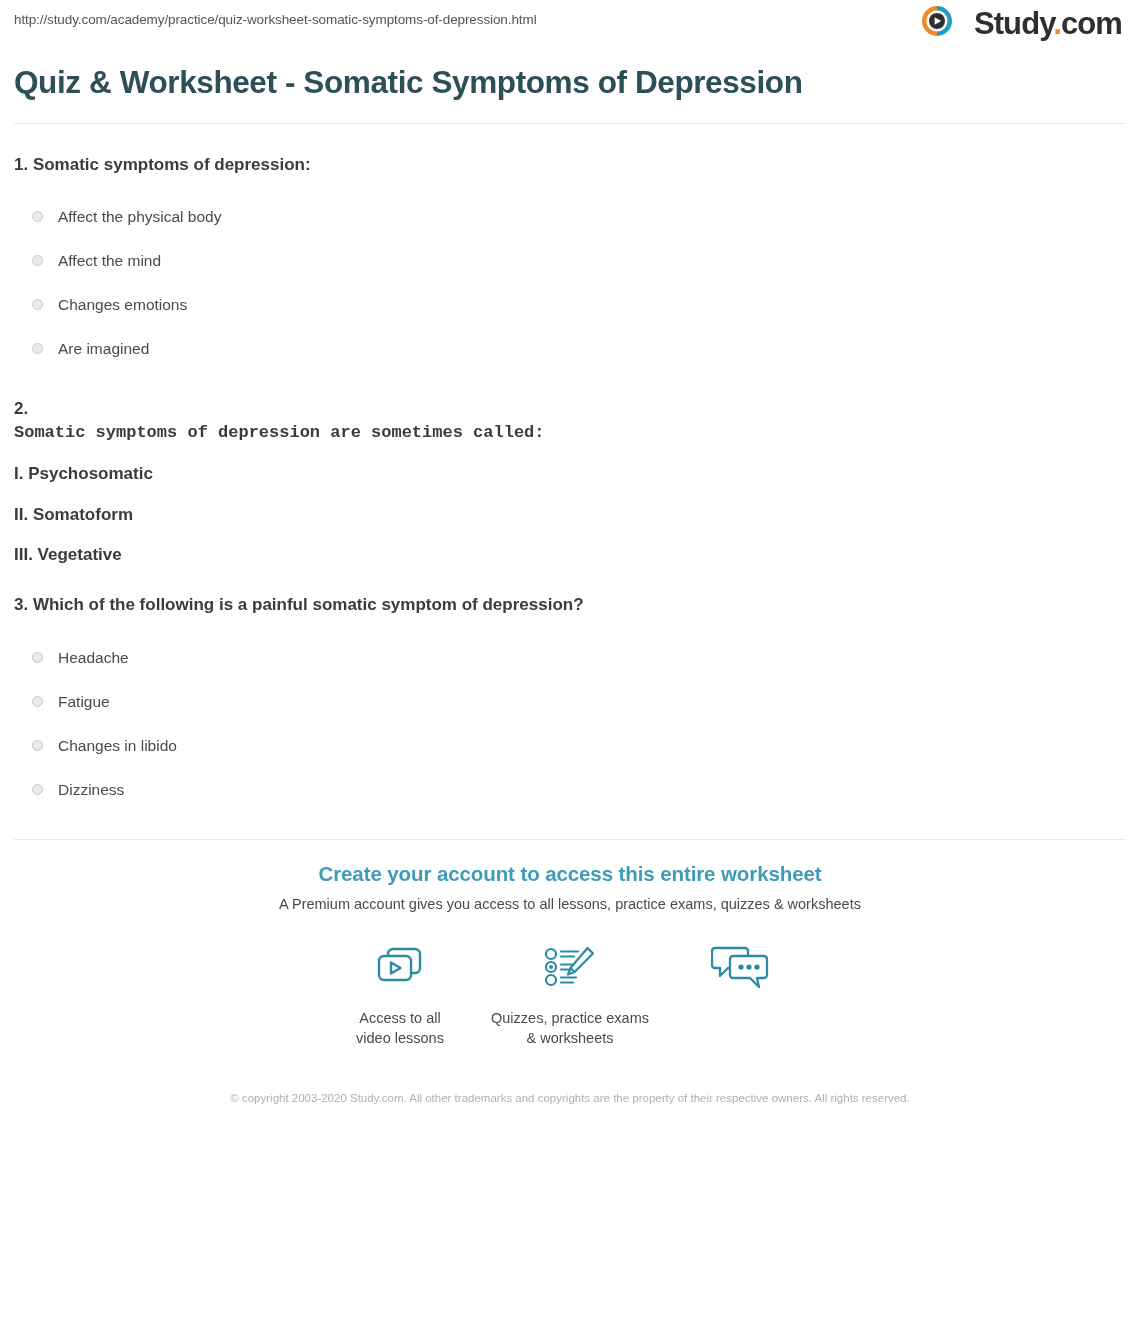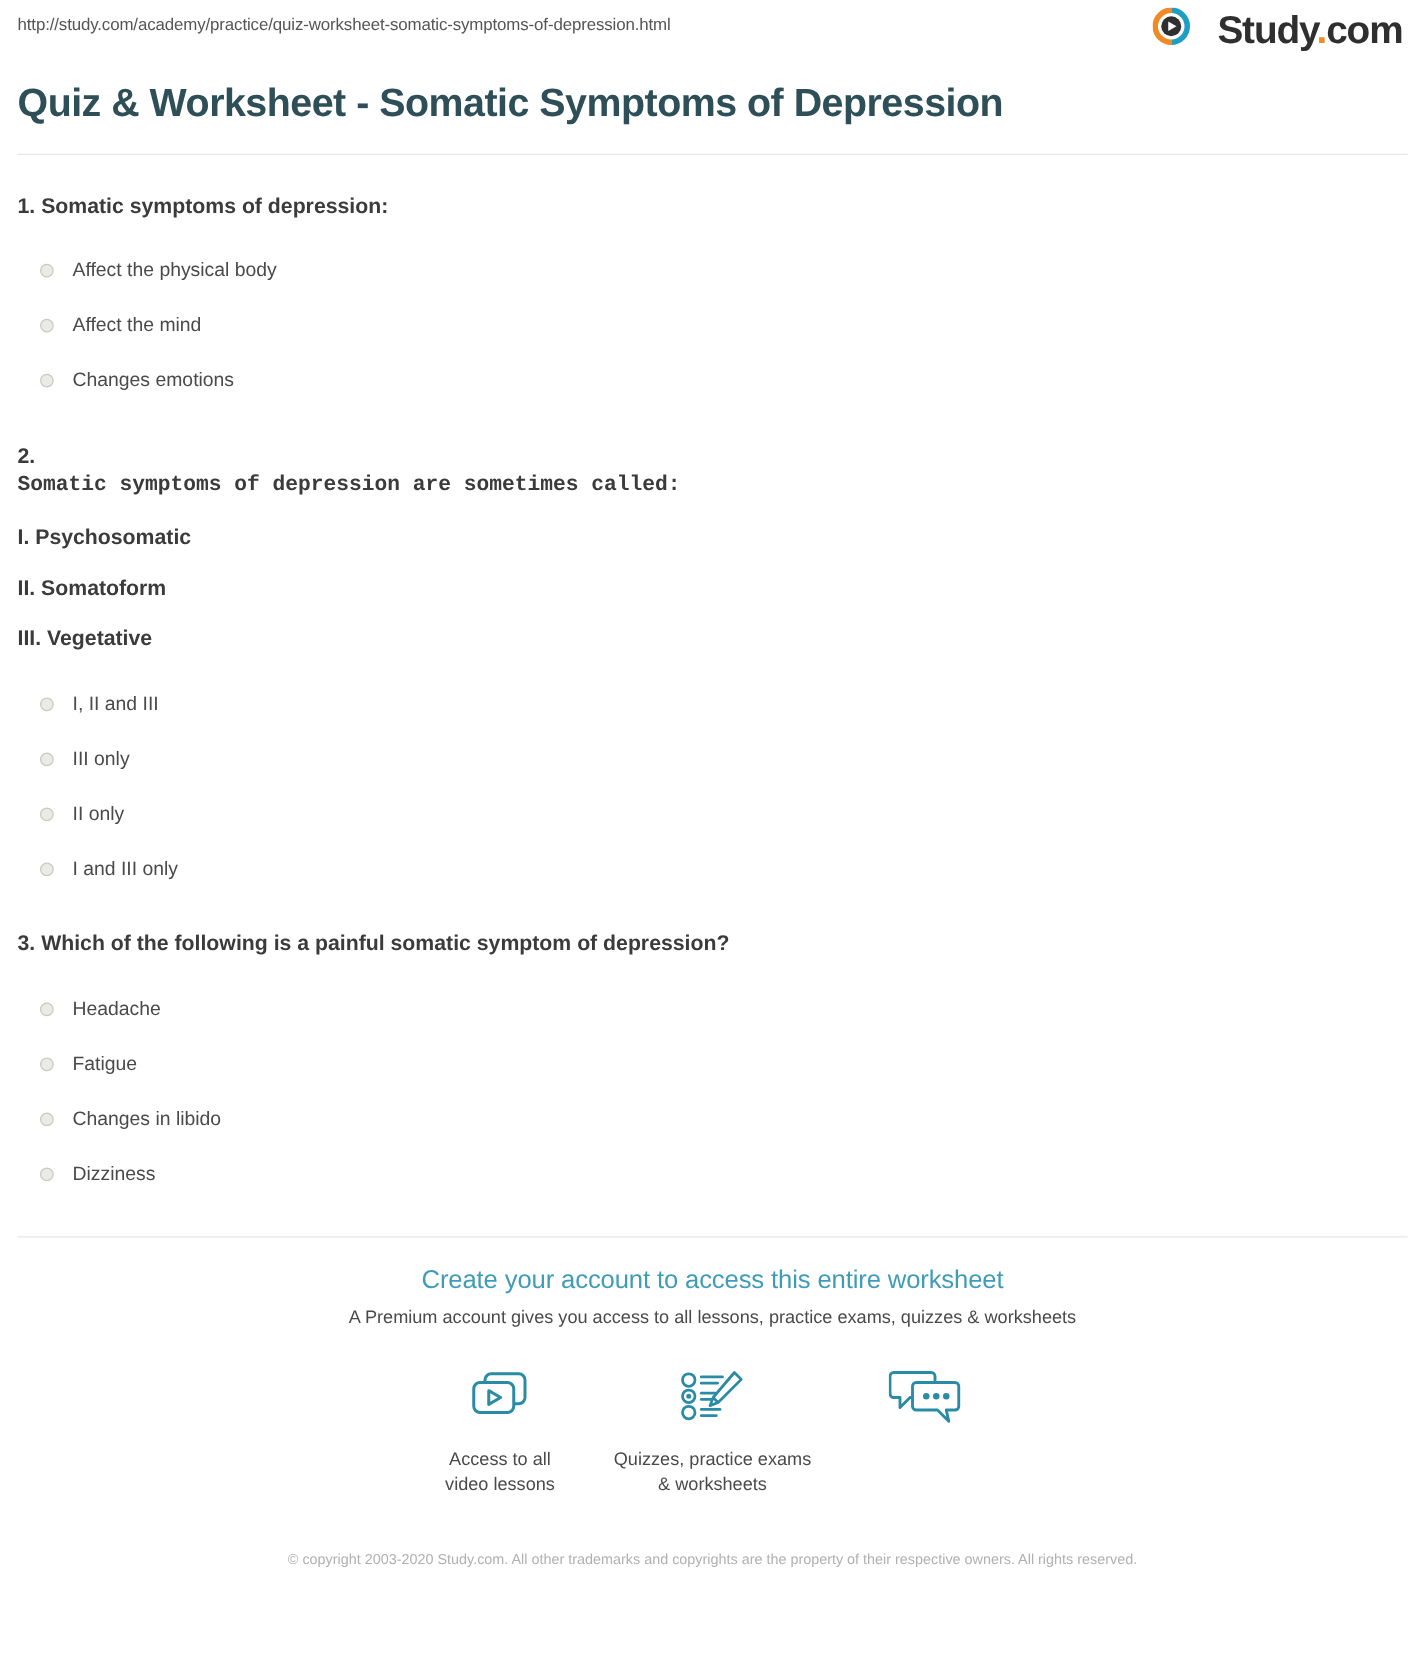--- a/index.html
+++ b/index.html
@@ -126,21 +126,21 @@
     border-top: 1px solid #e6e6e6;
     margin: 28px 14px 0 14px;
   }
   .cta {
     text-align: center;
     padding-top: 22px;
   }
   .cta-heading {
     font-size: 20.5px;
     color: #3f9cb8;
-    font-weight: 400;
+    font-weight: 700;
     margin: 0;
     letter-spacing: -0.1px;
   }
   .cta-sub {
     font-size: 14.5px;
     color: #4a4a4a;
     margin: 10px 0 0 0;
   }
   .features {
     display: flex;
@@ -210,49 +210,35 @@
         <span class="option-label">Affect the physical body</span>
       </li>
       <li class="option">
         <span class="radio"></span>
         <span class="option-label">Affect the mind</span>
       </li>
       <li class="option">
         <span class="radio"></span>
         <span class="option-label">Changes emotions</span>
       </li>
+      <li class="option">
+        <span class="radio"></span>
+        <span class="option-label">Are imagined</span>
+      </li>
     </ul>
   </div>
 
   <div class="question-block">
     <p class="q-title">2.</p>
     <div class="q-lines">
       <div class="q-line first">Somatic symptoms of depression are sometimes called:</div>
       <div class="q-line">I. Psychosomatic</div>
       <div class="q-line">II. Somatoform</div>
       <div class="q-line">III. Vegetative</div>
     </div>
-    <ul class="options">
-      <li class="option">
-        <span class="radio"></span>
-        <span class="option-label">I, II and III</span>
-      </li>
-      <li class="option">
-        <span class="radio"></span>
-        <span class="option-label">III only</span>
-      </li>
-      <li class="option">
-        <span class="radio"></span>
-        <span class="option-label">II only</span>
-      </li>
-      <li class="option">
-        <span class="radio"></span>
-        <span class="option-label">I and III only</span>
-      </li>
-    </ul>
   </div>
 
   <div class="question-block">
     <p class="q-title">3. Which of the following is a painful somatic symptom of depression?</p>
     <ul class="options">
       <li class="option">
         <span class="radio"></span>
         <span class="option-label">Headache</span>
       </li>
       <li class="option">

